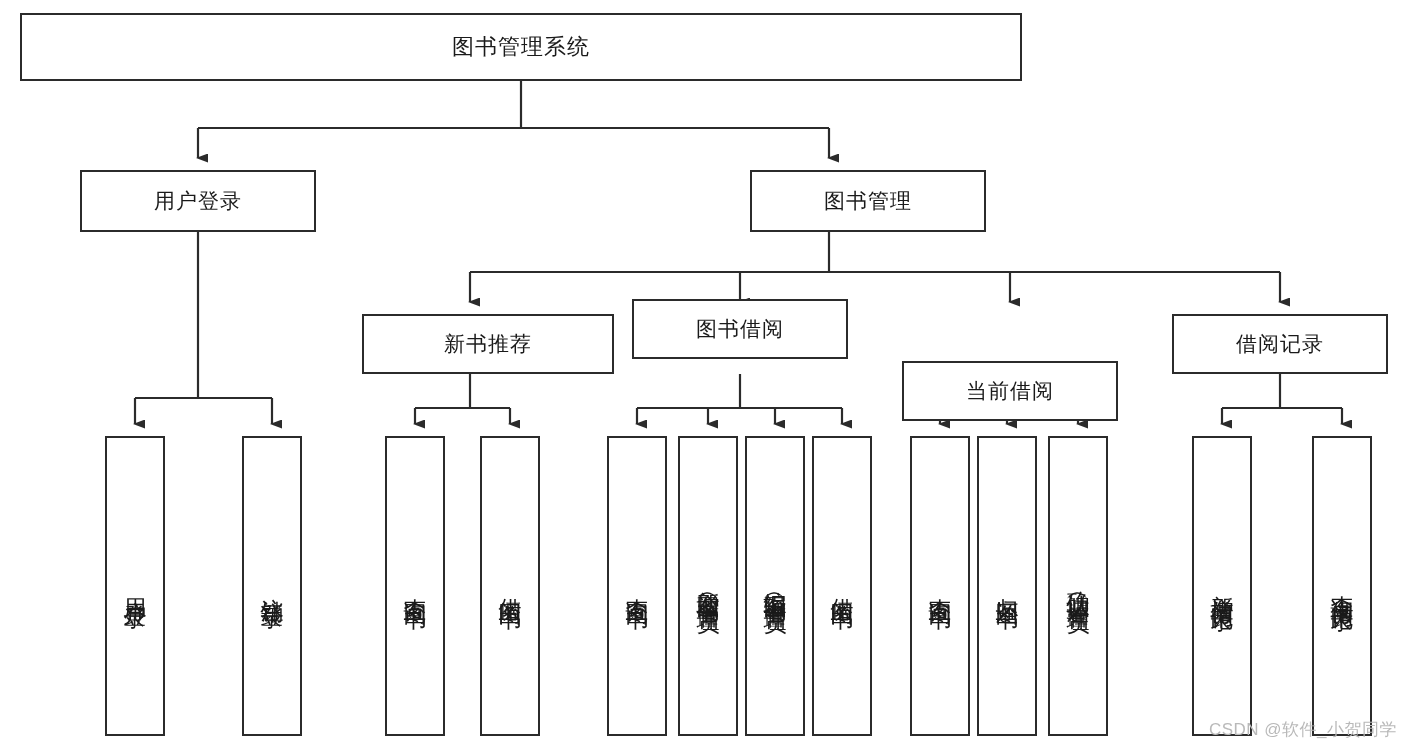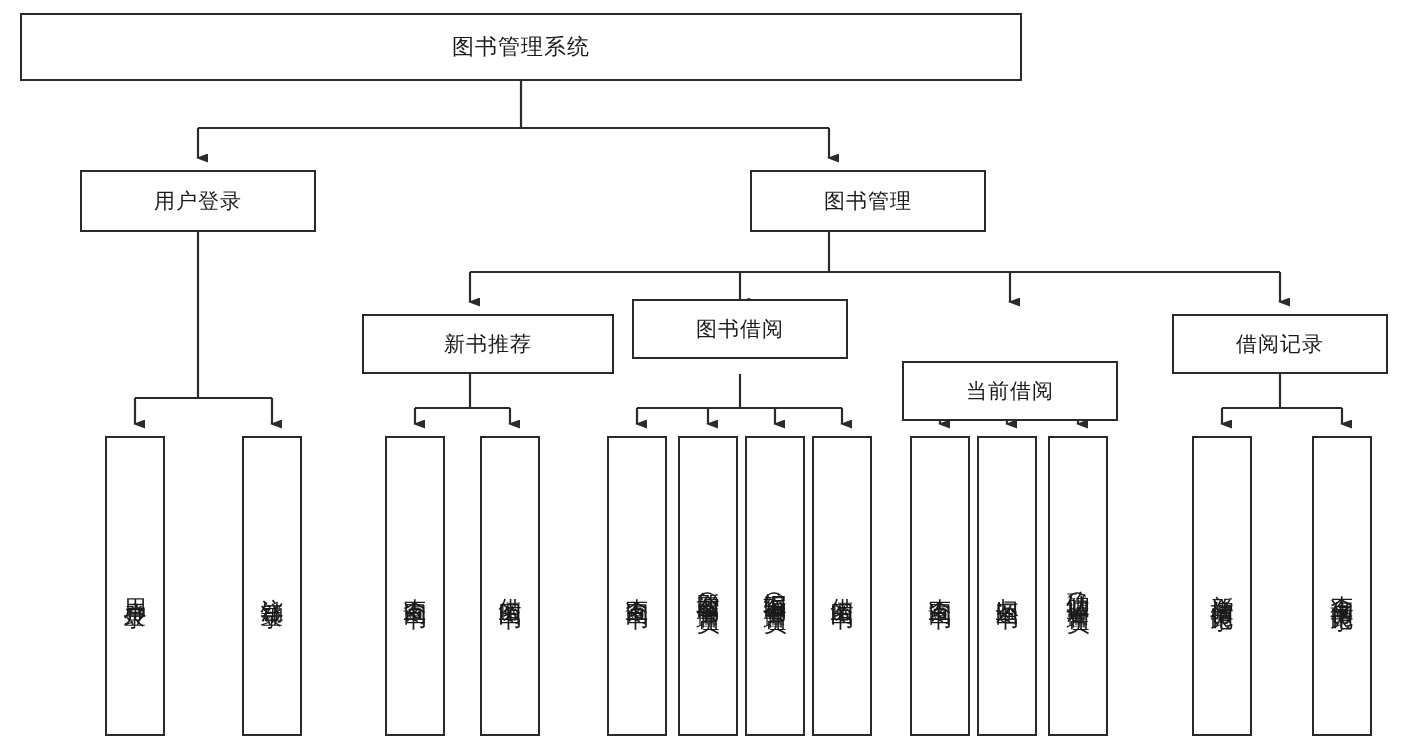--- a/index.html
+++ b/index.html
@@ -176,13 +176,14 @@
         <span class="cap">确认归还（管理员）</span>
       </div>
       <div class="node v" style="left: 1192px; top: 436px; width: 60px; height: 300px;">
         <span class="cap">新增借阅记录</span>
       </div>
       <div class="node v" style="left: 1312px; top: 436px; width: 60px; height: 300px;">
         <span class="cap">查询借阅记录</span>
       </div>
     </div>
 
+  <div class="watermark">CSDN @软件_小贺同学</div>
 </div>
 
 </body></html>

